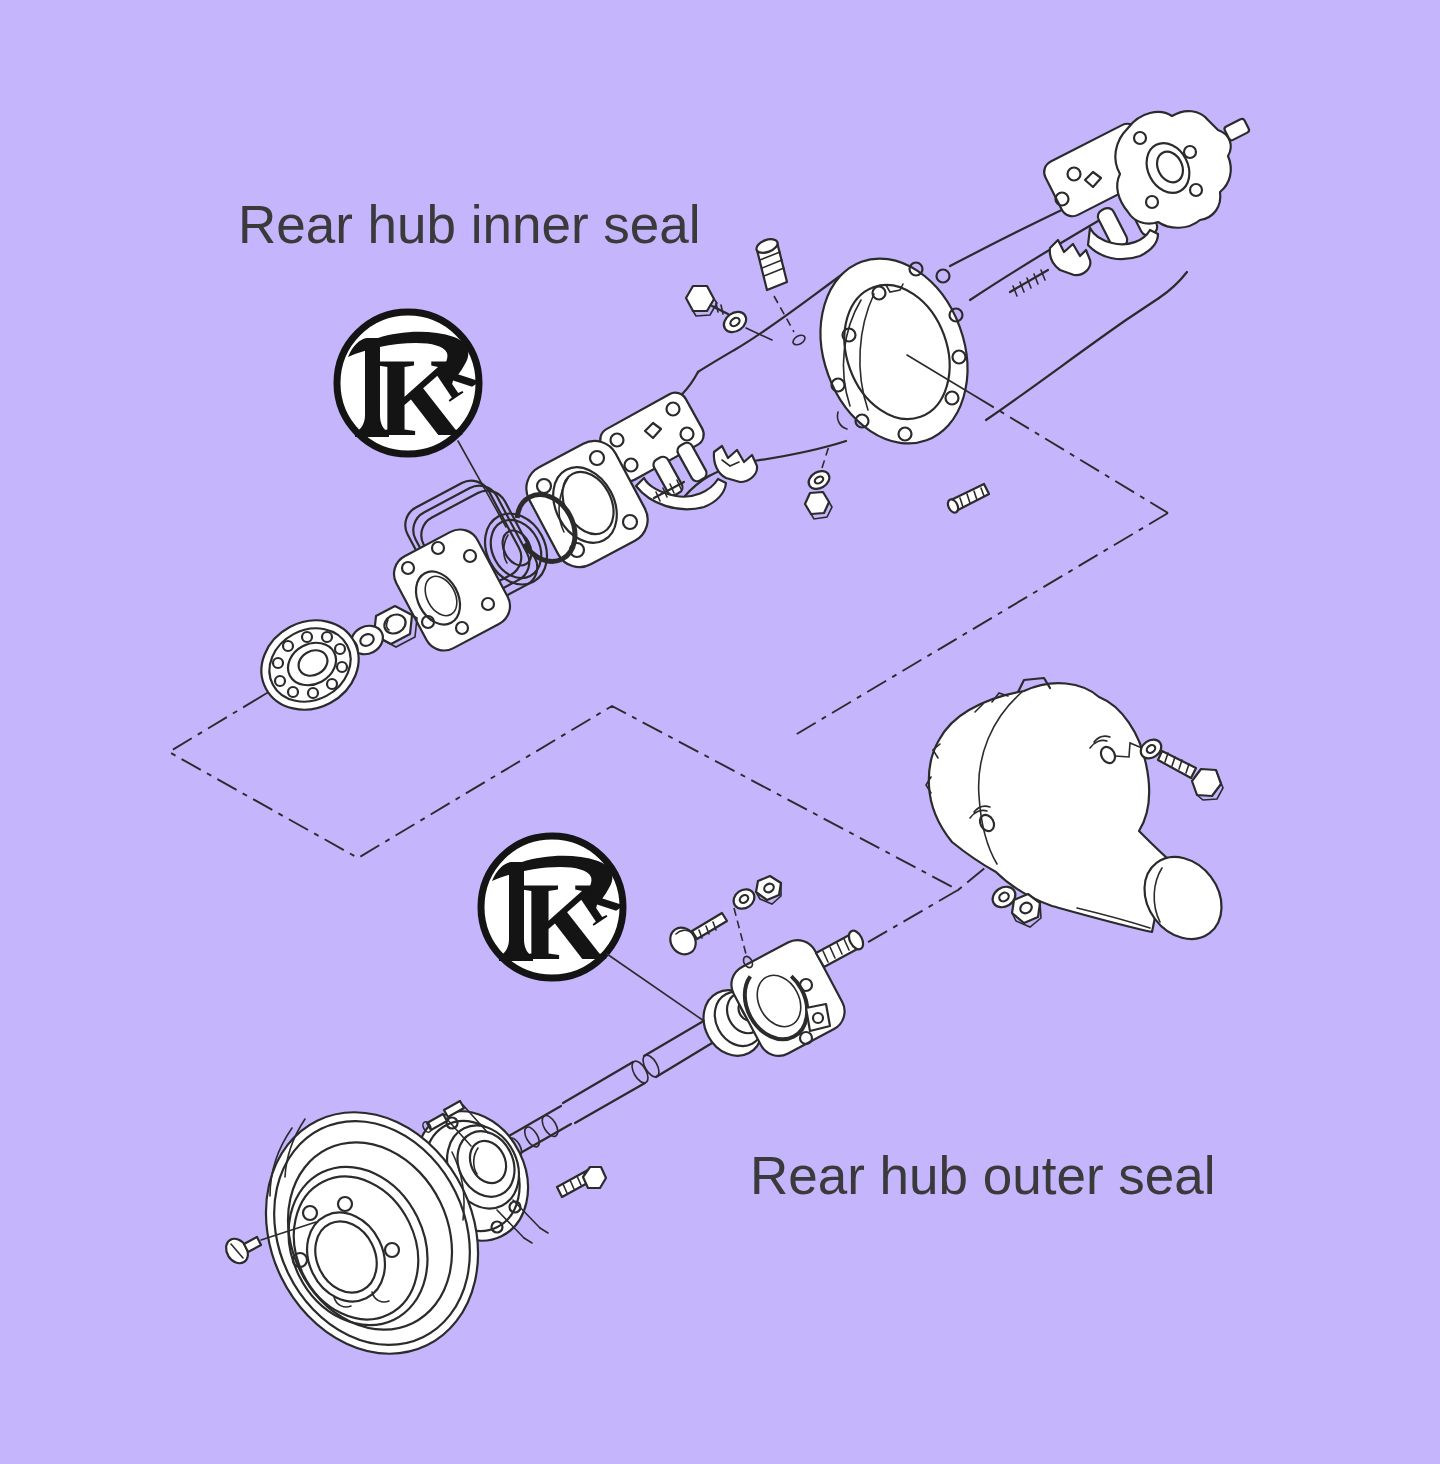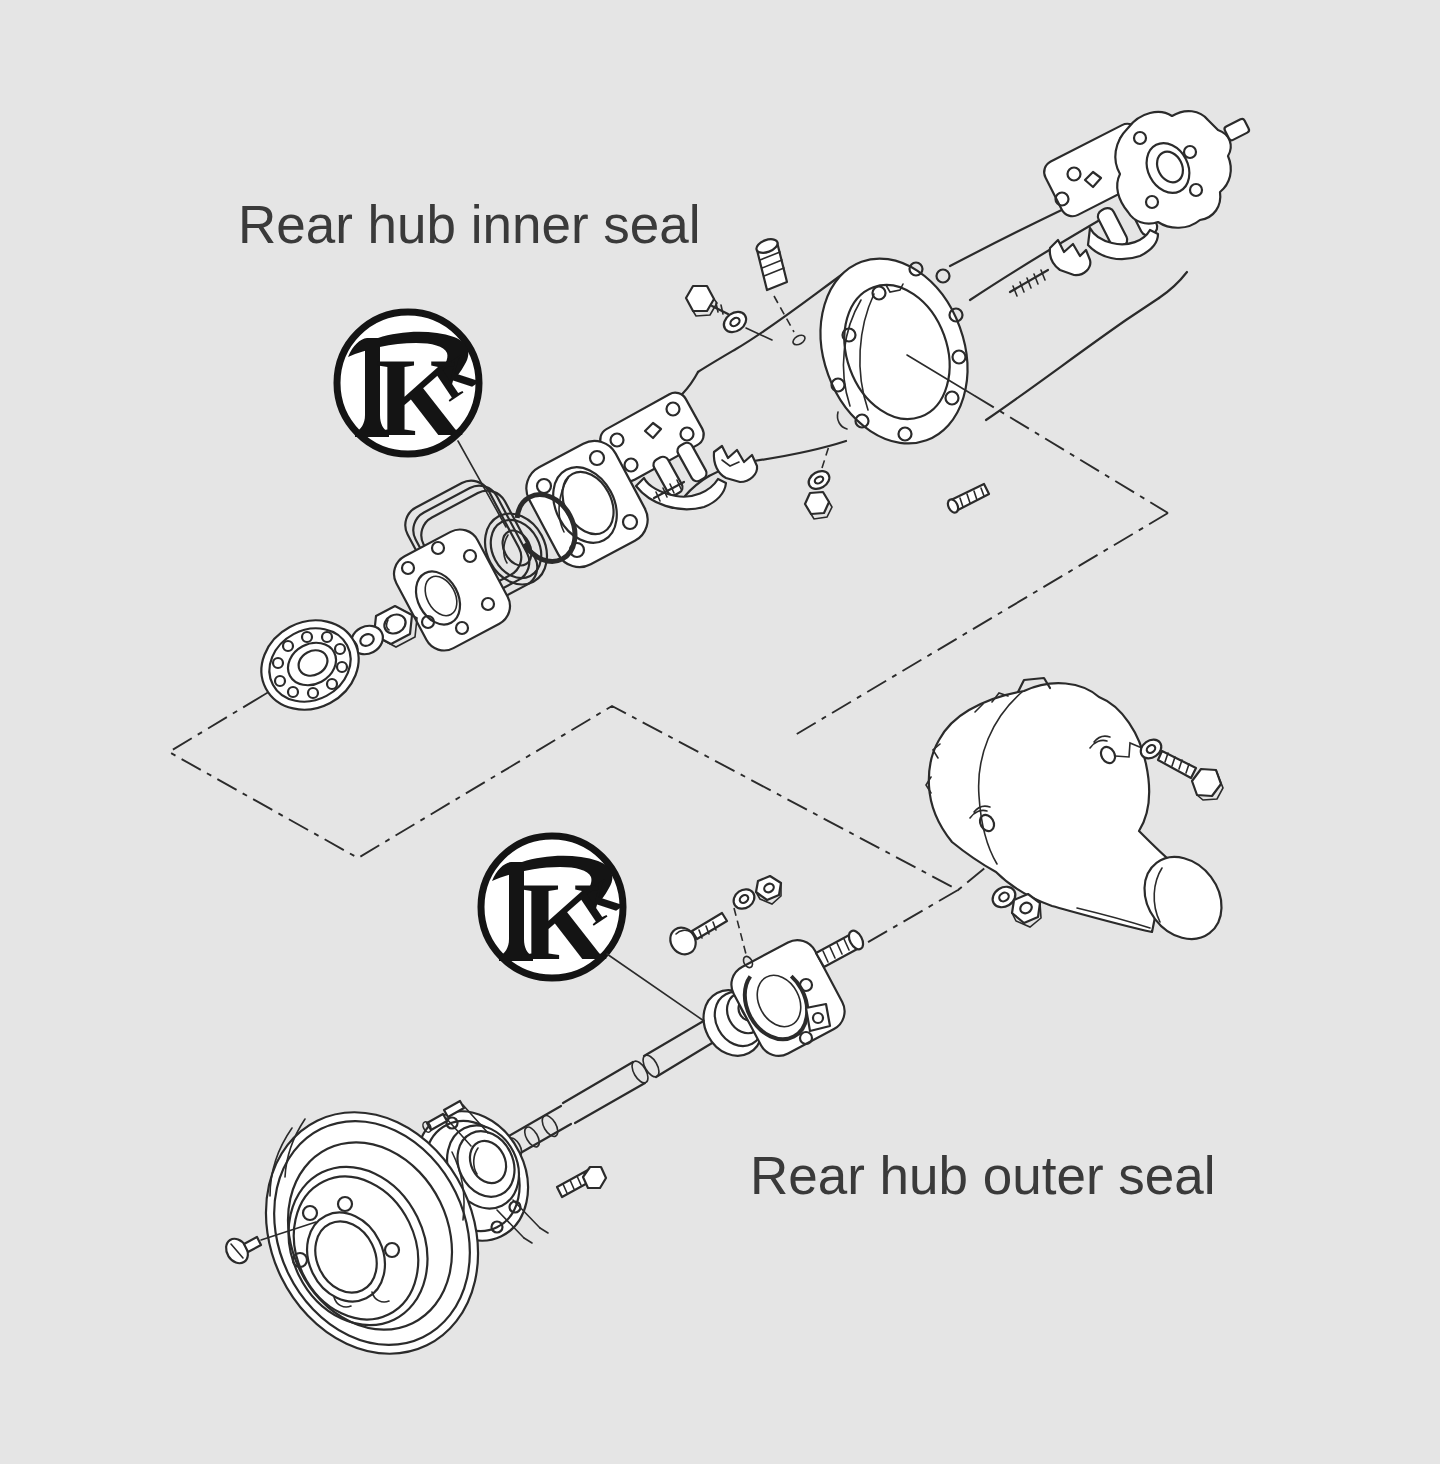--- a/index.html
+++ b/index.html
@@ -1,16 +1,16 @@
 <!DOCTYPE html>
 <html><head>
 <meta charset="utf-8">
 <style>
   html,body{margin:0;padding:0;background:#ffffff;}
-  #stage{position:relative;width:1440px;height:1464px;background:#e5e5e5;overflow:hidden;
+  #stage{position:relative;width:1440px;height:1464px;background:#c4b5fd;overflow:hidden;
          font-family:"Liberation Sans", sans-serif;}
   svg{position:absolute;left:0;top:0;}
   .ln{fill:none;stroke:#2b2b2b;stroke-width:2.2;stroke-linecap:round;stroke-linejoin:round;}
   .fw{fill:#ffffff;stroke:#2b2b2b;stroke-width:2.2;stroke-linejoin:round;}
   .thin{fill:none;stroke:#2b2b2b;stroke-width:1.6;stroke-linecap:round;}
   .dd{fill:none;stroke:#2b2b2b;stroke-width:1.9;stroke-dasharray:22 7 5 7;}
   .dsh{fill:none;stroke:#2b2b2b;stroke-width:1.6;stroke-dasharray:8 5;}
   .lbl{font-family:"Liberation Sans", sans-serif;font-size:53px;fill:#3a3a3a;}
   .ink{fill:#141414;}
   .ser{font-family:"Liberation Serif", serif;font-weight:bold;fill:#141414;}

